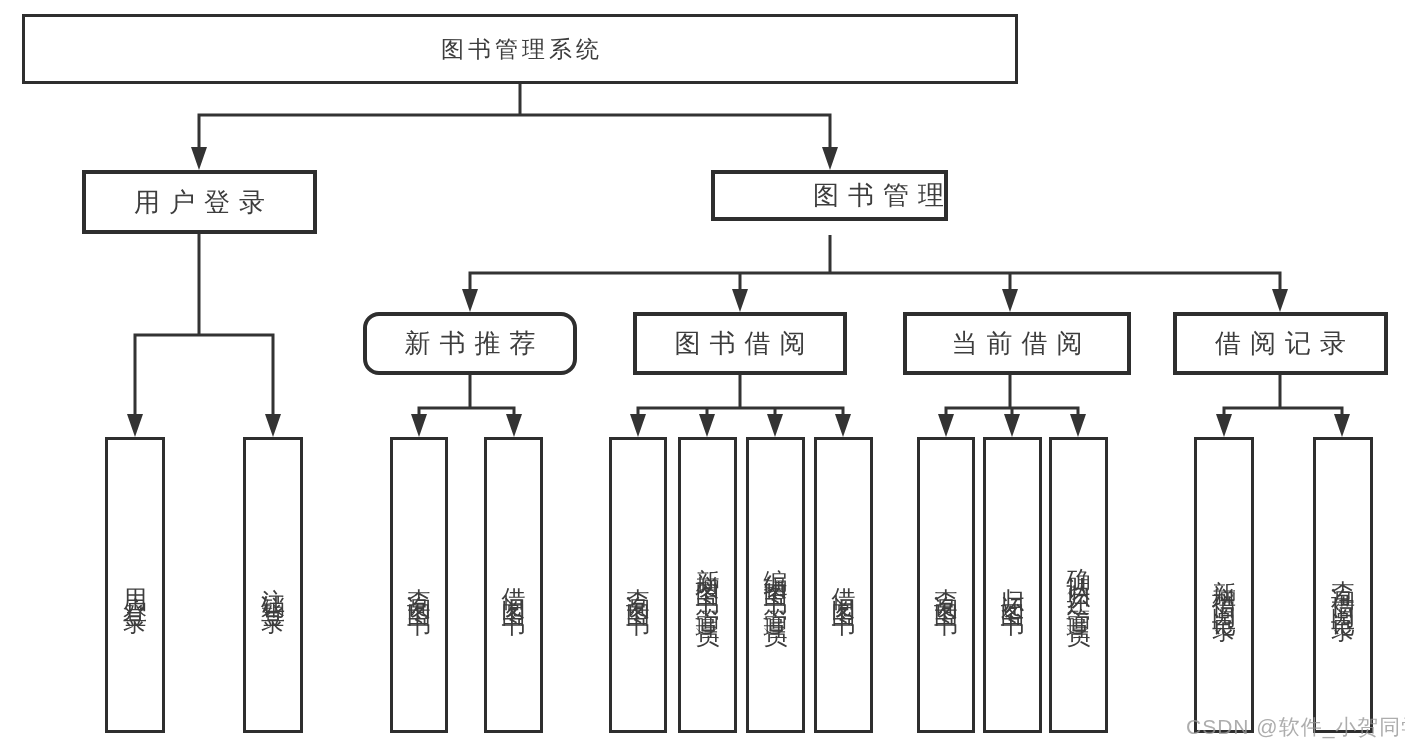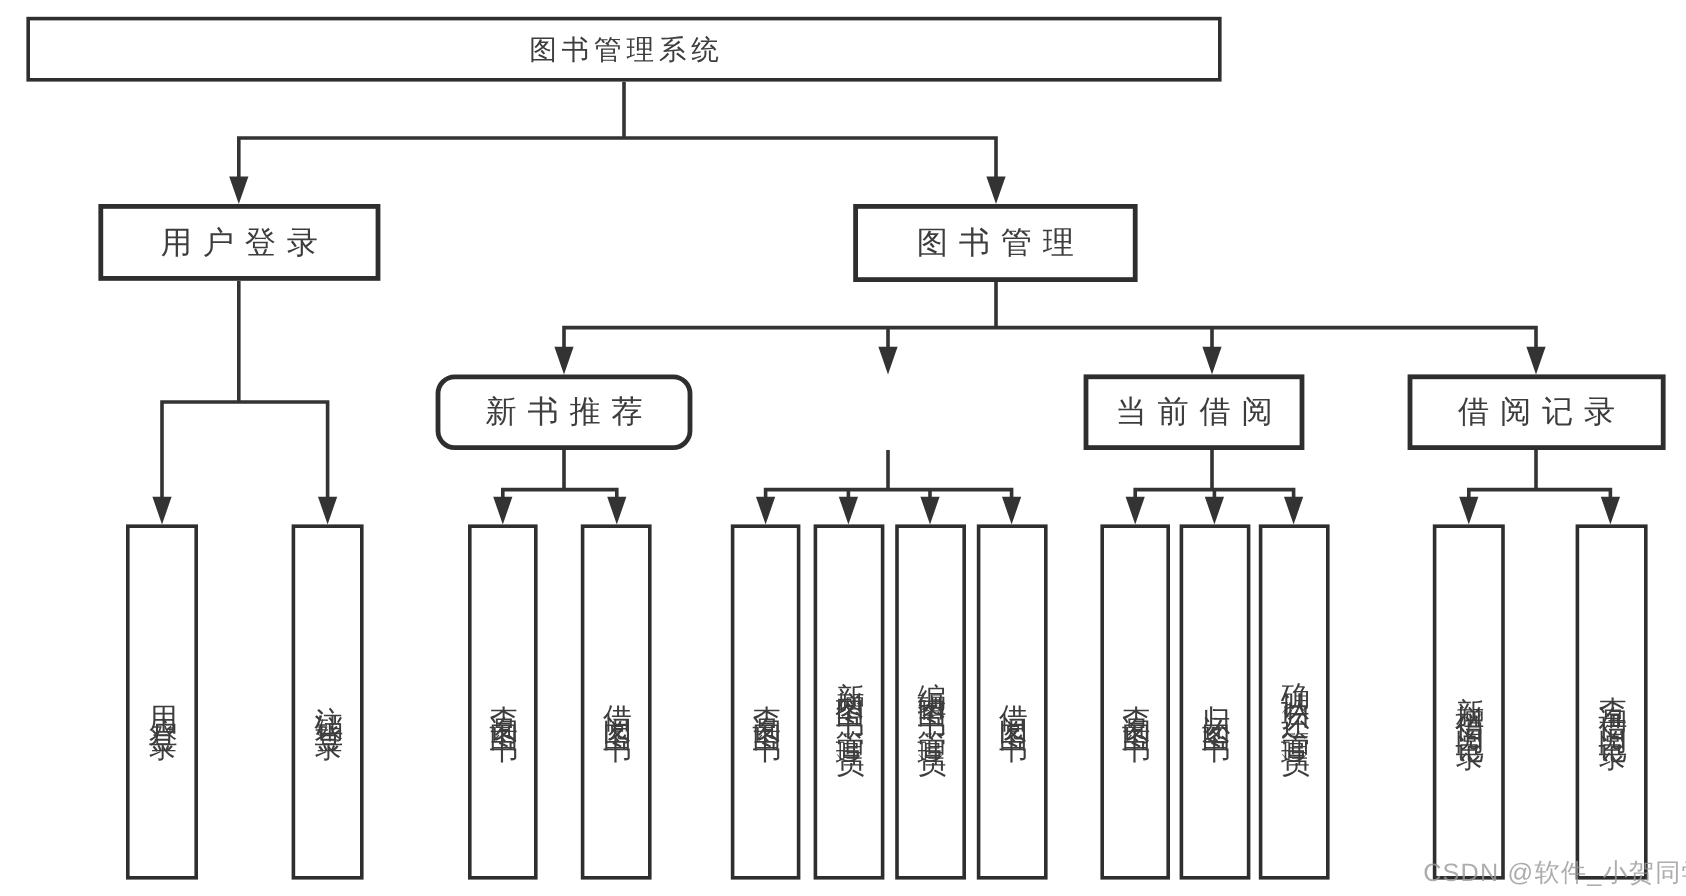--- a/index.html
+++ b/index.html
@@ -98,35 +98,38 @@
       <polygon fill="#333333" stroke="none" points="1078,437 1070,414 1086,414"></polygon>
     </g>
 
     <g>
       <path d="M1280 375 V408 M1222.5 408 H1343.5 M1224 408 V418 M1342 408 V418"></path>
       <polygon fill="#333333" stroke="none" points="1224,437 1216,414 1232,414"></polygon>
       <polygon fill="#333333" stroke="none" points="1342,437 1334,414 1350,414"></polygon>
     </g>
   </svg>
 
-  <div class="node root" style="left:22px;top:14px;width:996px;height:54px;border-width:3px;">
+  <div class="node root" style="left:22px;top:14px;width:996px;height:70px;border-width:3px;">
     <span class="hlabel">图书管理系统</span>
   </div>
 
   <div class="node" style="left:82px;top:170px;width:235px;height:64px;">
     <span class="hlabel">用户登录</span>
   </div>
-  <div class="node" style="left:711px;top:170px;width:237px;height:65px;">
+  <div class="node" style="left:711px;top:170px;width:237px;height:51px;justify-content:flex-end;">
     <span class="hlabel">图书管理</span>
   </div>
 
   <div class="node" style="left:363px;top:312px;width:214px;height:63px;border-radius:16px;">
     <span class="hlabel">新书推荐</span>
   </div>
-  <div class="node" style="left:903px;top:312px;width:184px;height:63px;">
+  <div class="node" style="left:633px;top:312px;width:214px;height:63px;">
+    <span class="hlabel">图书借阅</span>
+  </div>
+  <div class="node" style="left:903px;top:312px;width:228px;height:63px;">
     <span class="hlabel">当前借阅</span>
   </div>
   <div class="node" style="left:1173px;top:312px;width:215px;height:63px;">
     <span class="hlabel">借阅记录</span>
   </div>
 
   <div class="node leaf" style="left:105px;top:437px;width:60px;height:296px;">
     <span class="vtext">用户登录</span>
   </div>
   <div class="node leaf" style="left:243px;top:437px;width:60px;height:296px;">

